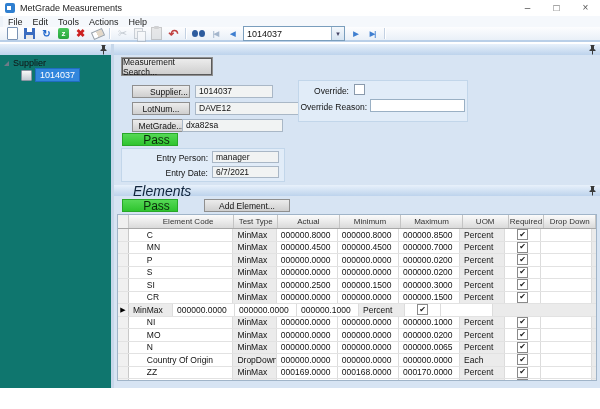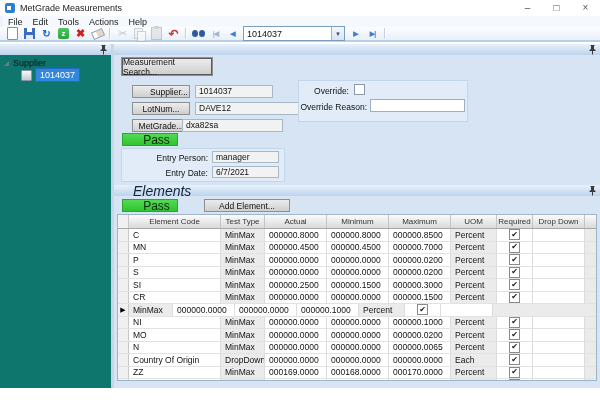--- a/index.html
+++ b/index.html
@@ -68,21 +68,21 @@
   .checkbox{width:11px;height:11px;background:#fff;border:1px solid #8a9aac;box-sizing:border-box;display:inline-flex;align-items:center;justify-content:center;font-size:8px;color:#222;}
   .input-white{background:#fff;border:1px solid #9ab0c4;box-sizing:border-box;font-size:8.5px;padding:0 2px;}
   
   .grid{position:absolute;left:3px;top:18px;width:480px;height:167px;background:#fff;border:1px solid #a0b4c8;box-sizing:border-box;overflow:hidden;}
   .grow{display:flex;height:11.5px;border-bottom:1px solid #e2e2e2;}
   .ghead{display:flex;height:13px;background:linear-gradient(#fbfbfb,#dadada);border-bottom:1px solid #a8a8a8;}
   .hcell{border-right:1px solid #c4c4c4;font-size:8px;color:#333;display:flex;align-items:center;justify-content:center;box-sizing:border-box;overflow:hidden;white-space:nowrap;}
   .gcell{border-right:1px solid #dcdcdc;font-size:8.5px;color:#111;display:flex;align-items:center;box-sizing:border-box;overflow:hidden;white-space:nowrap;padding-left:4px;}
   .gray-cell{background:#ebebeb;}
   .c-sel{width:11px;padding-left:0;justify-content:center;background:#f0f0f0;border-right:1px solid #c8c8c8;}
-  .c-ec{width:92px;} .c-tt{width:44px;} .c-act{width:62px;} .c-min{width:62px;} .c-max{width:62px;}
+  .c-ec{width:92px;margin-left:14px;} .c-tt{width:44px;} .c-act{width:62px;} .c-min{width:62px;} .c-max{width:62px;}
   .c-uom{width:46px;} .c-req{width:36px;justify-content:center;padding-left:0;} .c-dd{width:52px;} .c-extra{flex:1;border-right:none;}
   .chk{width:9px;height:9px;border:1px solid #8a8a8a;background:#fff;display:inline-flex;align-items:center;justify-content:center;font-size:8px;line-height:1;color:#1a1a1a;}
   .cur-arrow{font-size:7px;color:#000;}
 </style>
 </head>
 <body>
 
 <div class="abs titlebar" data-name="title-bar">
   <span class="app-icon" data-name="app-icon"></span>
   <span class="title-text" data-name="window-title">MetGrade Measurements</span>

